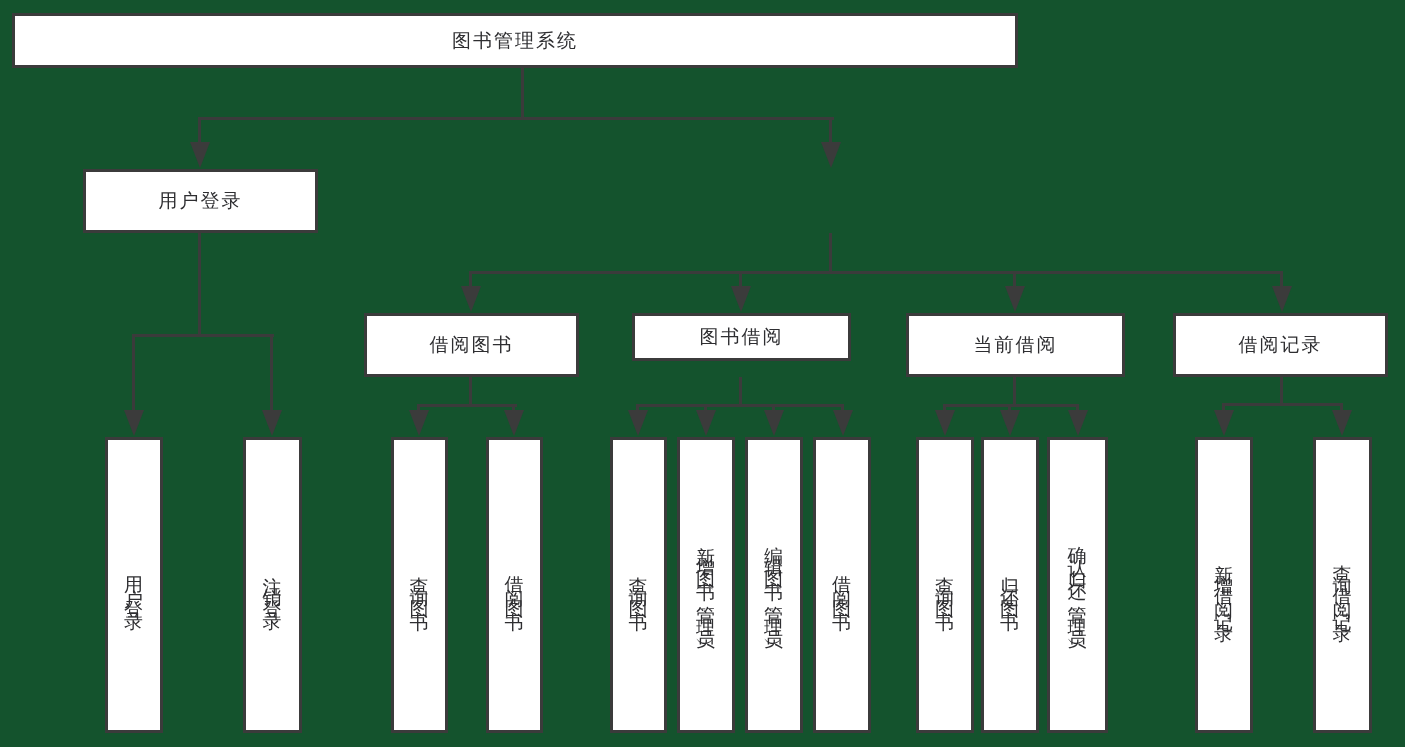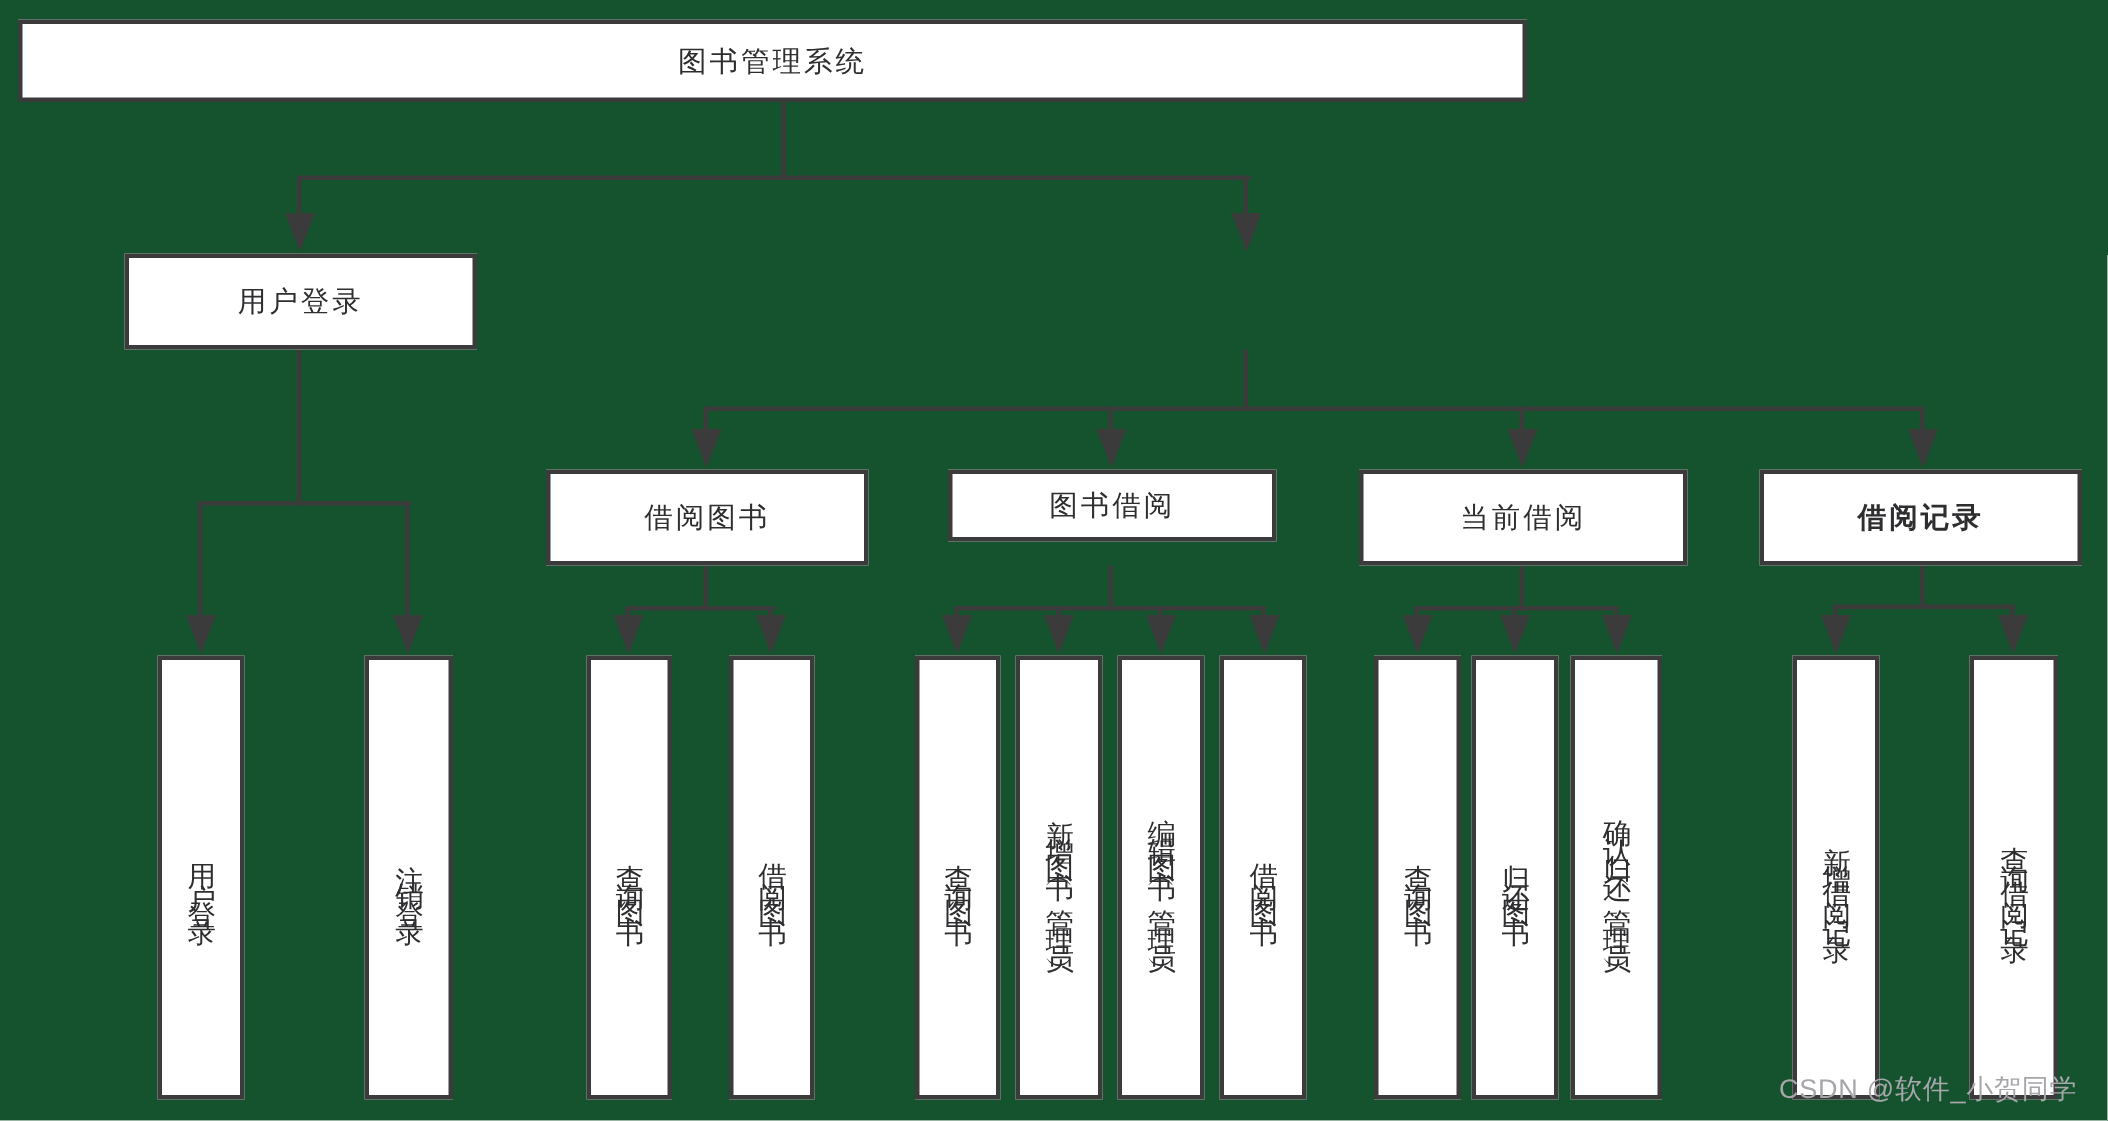--- a/index.html
+++ b/index.html
@@ -94,35 +94,34 @@
   <div class="lv" style="left:1340px;top:403px;height:13px;"></div>
   <div class="arw" style="left:1332px;top:410px;"></div>
 
   <div class="node hnode" style="left:12px;top:13px;width:1006px;height:55px;">图书管理系统</div>
 
   <div class="node hnode" style="left:83px;top:169px;width:235px;height:64px;">用户登录</div>
 
   <div class="node hnode" style="left:364px;top:313px;width:215px;height:64px;">借阅图书</div>
   <div class="node hnode" style="left:632px;top:313px;width:219px;height:48px;">图书借阅</div>
   <div class="node hnode" style="left:906px;top:313px;width:219px;height:64px;text-align:right;">当前借阅</div>
-  <div class="node hnode" style="left:1173px;top:313px;width:215px;height:64px;font-weight:bold;">借阅记录</div>
+  <div class="node hnode" style="left:1173px;top:313px;width:215px;height:64px;">借阅记录</div>
 
   <div class="node vnode" style="left:105px;top:437px;width:58px;height:296px;">用户登录</div>
   <div class="node vnode" style="left:243px;top:437px;width:59px;height:296px;">注销登录</div>
 
   <div class="node vnode" style="left:391px;top:437px;width:57px;height:296px;">查询图书</div>
   <div class="node vnode" style="left:486px;top:437px;width:57px;height:296px;">借阅图书</div>
 
   <div class="node vnode" style="left:610px;top:437px;width:57px;height:296px;">查询图书</div>
   <div class="node vnode" style="left:677px;top:437px;width:58px;height:296px;">新增图书（管理员）</div>
   <div class="node vnode" style="left:745px;top:437px;width:58px;height:296px;">编辑图书（管理员）</div>
   <div class="node vnode" style="left:813px;top:437px;width:58px;height:296px;">借阅图书</div>
 
   <div class="node vnode" style="left:916px;top:437px;width:58px;height:296px;">查询图书</div>
   <div class="node vnode" style="left:981px;top:437px;width:58px;height:296px;">归还图书</div>
   <div class="node vnode" style="left:1047px;top:437px;width:61px;height:296px;">确认归还（管理员）</div>
 
   <div class="node vnode" style="left:1195px;top:437px;width:58px;height:296px;">新增借阅记录</div>
   <div class="node vnode" style="left:1313px;top:437px;width:59px;height:296px;">查询借阅记录</div>
 
-  <div class="watermark">CSDN @软件_小贺同学</div>
 
 </div>
 
 </body></html>

